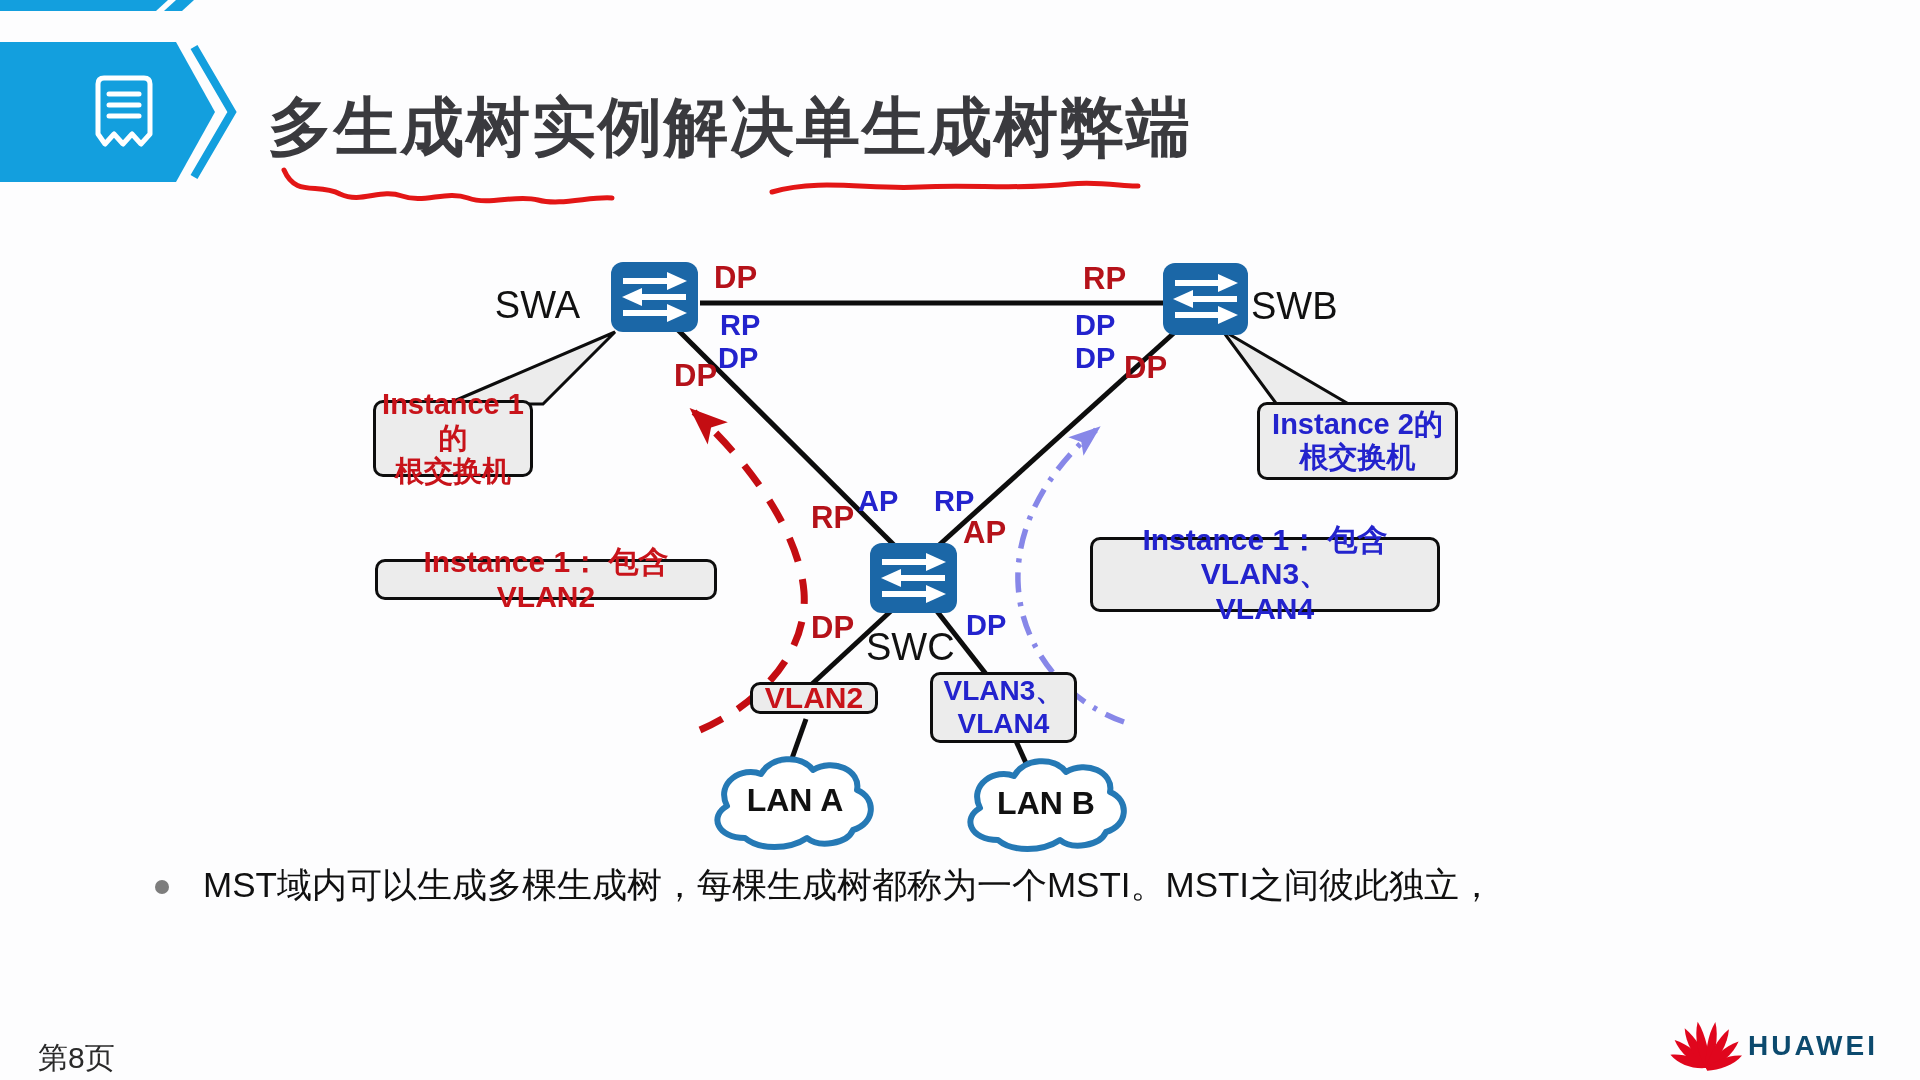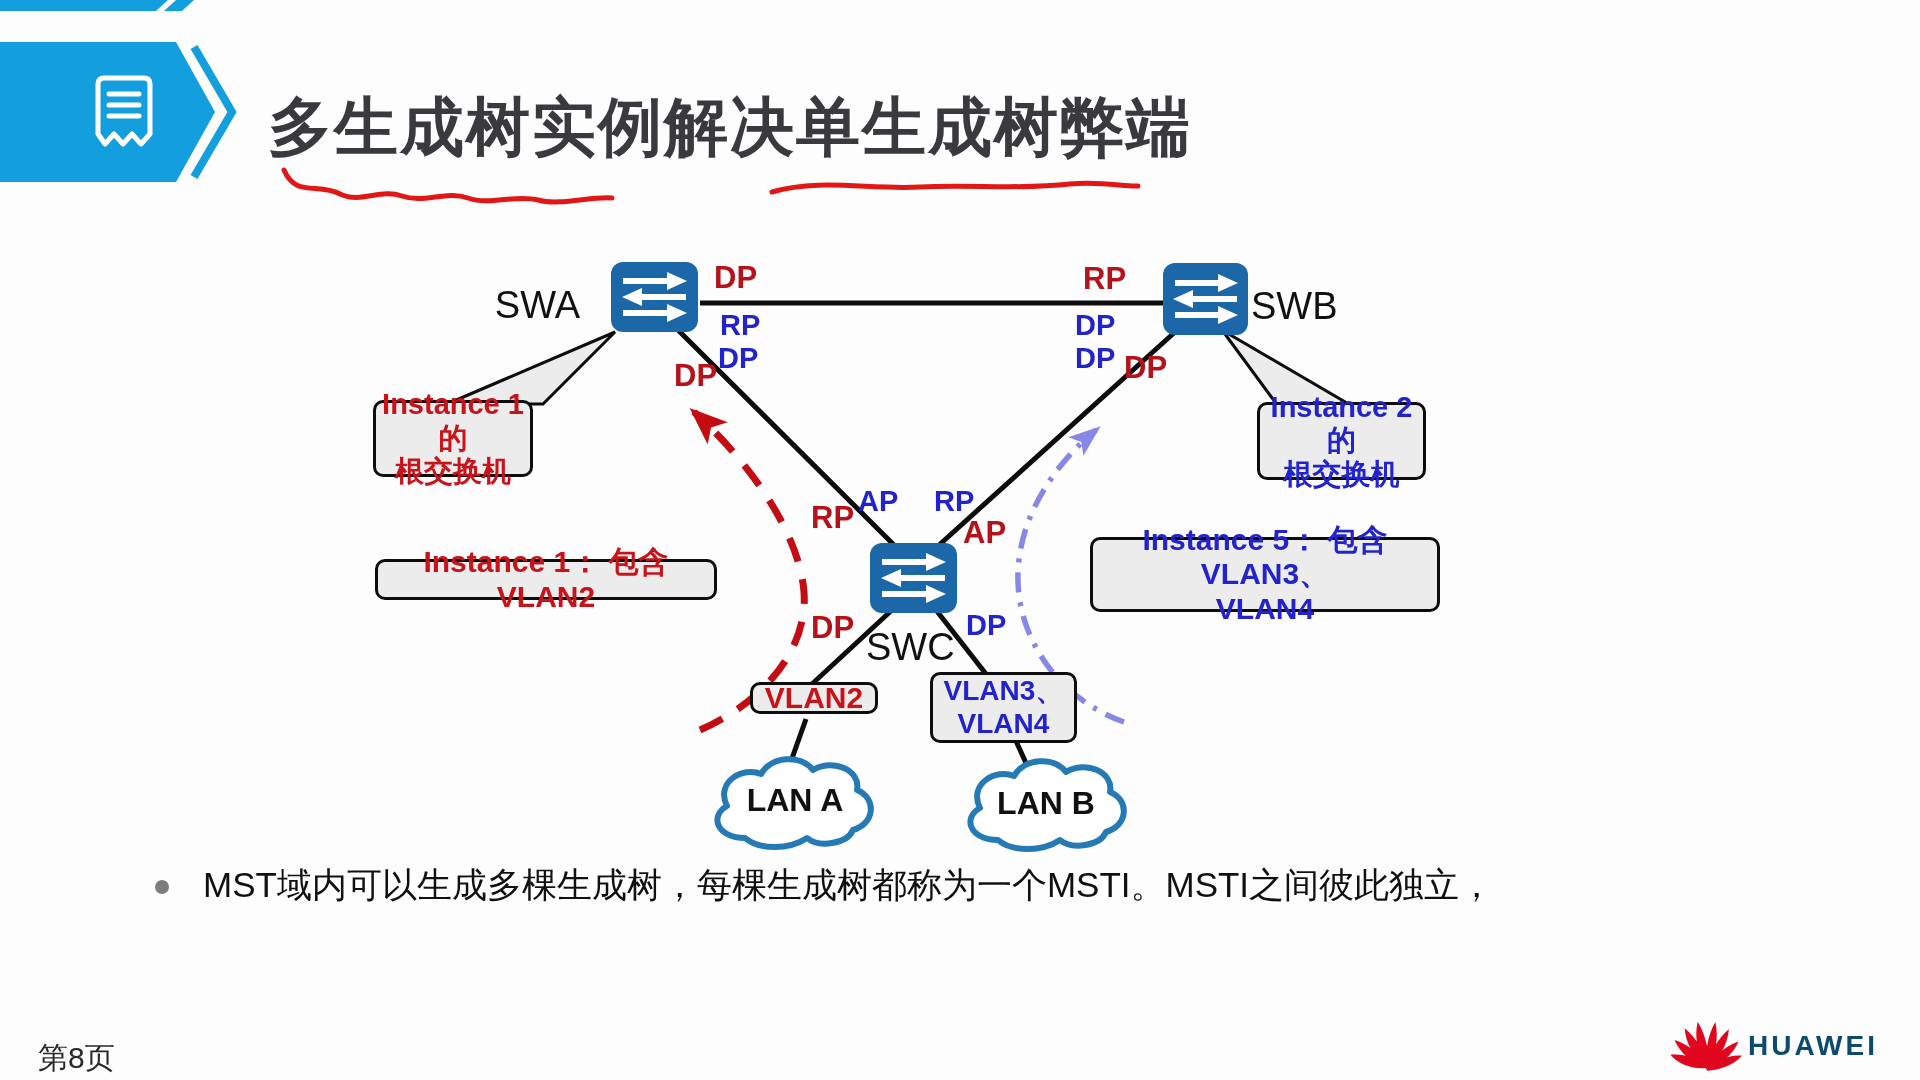--- a/index.html
+++ b/index.html
@@ -150,31 +150,31 @@
   <span class="plabel pl-blue" style="left:934px;top:487px;">RP</span>
   <span class="plabel pl-red" style="left:963px;top:517px;">AP</span>
   <span class="plabel pl-red" style="left:811px;top:612px;">DP</span>
   <span class="plabel pl-blue" style="left:966px;top:611px;">DP</span>
 
   <div class="cbox red" style="left:373px;top:400px;width:160px;height:77px;font-size:29px;">
     <span>Instance 1的</span>
     <span>根交换机</span>
   </div>
 
-  <div class="cbox blue" style="left:1257px;top:402px;width:169px;height:78px;font-size:29px;">
+  <div class="cbox blue" style="left:1257px;top:402px;width:201px;height:78px;font-size:29px;">
     <span>Instance 2的</span>
     <span>根交换机</span>
   </div>
 
   <div class="cbox red" style="left:375px;top:559px;width:342px;height:41px;font-size:30px;">
     <span>Instance 1： 包含VLAN2</span>
   </div>
 
   <div class="cbox blue" style="left:1090px;top:537px;width:350px;height:75px;font-size:30px;">
-    <span>Instance 5： 包含VLAN3、</span>
+    <span>Instance 1： 包含VLAN3、</span>
     <span>VLAN4</span>
   </div>
 
   <div class="cbox red" style="left:750px;top:682px;width:128px;height:32px;font-size:30px;">
     <span>VLAN2</span>
   </div>
 
   <div class="cbox blue" style="left:930px;top:672px;width:147px;height:71px;font-size:28px;">
     <span>VLAN3、</span>
     <span>VLAN4</span>

